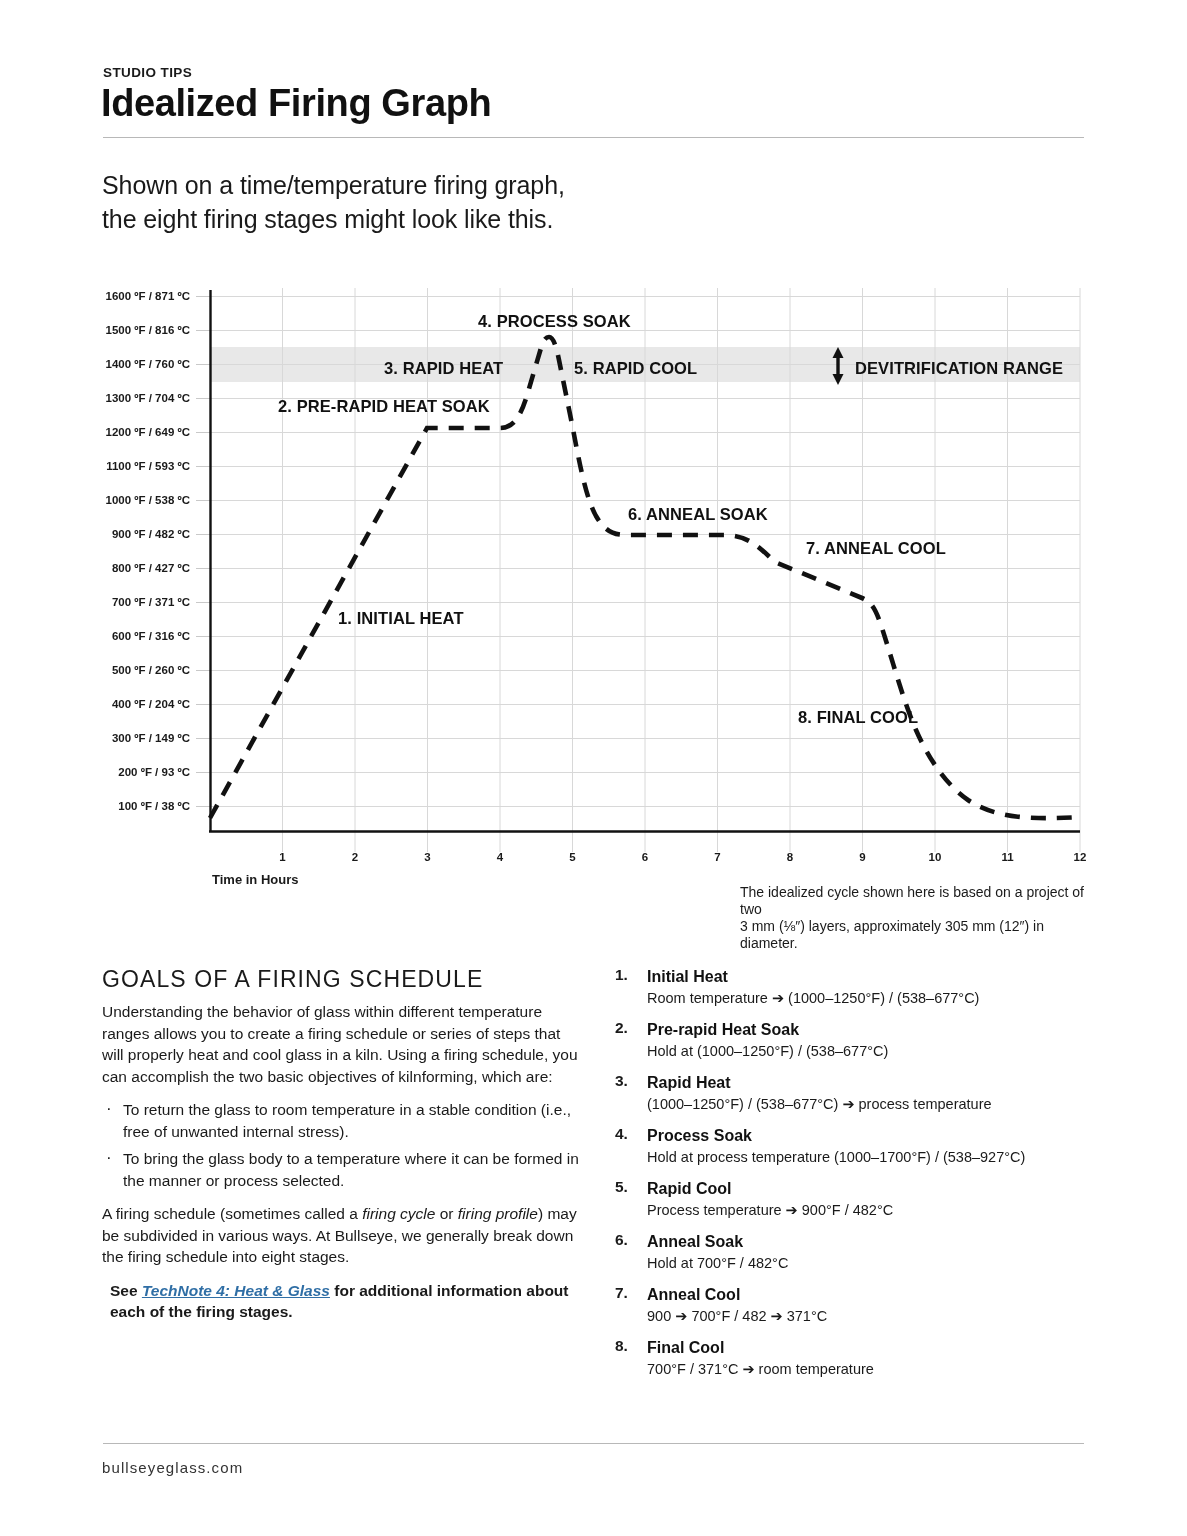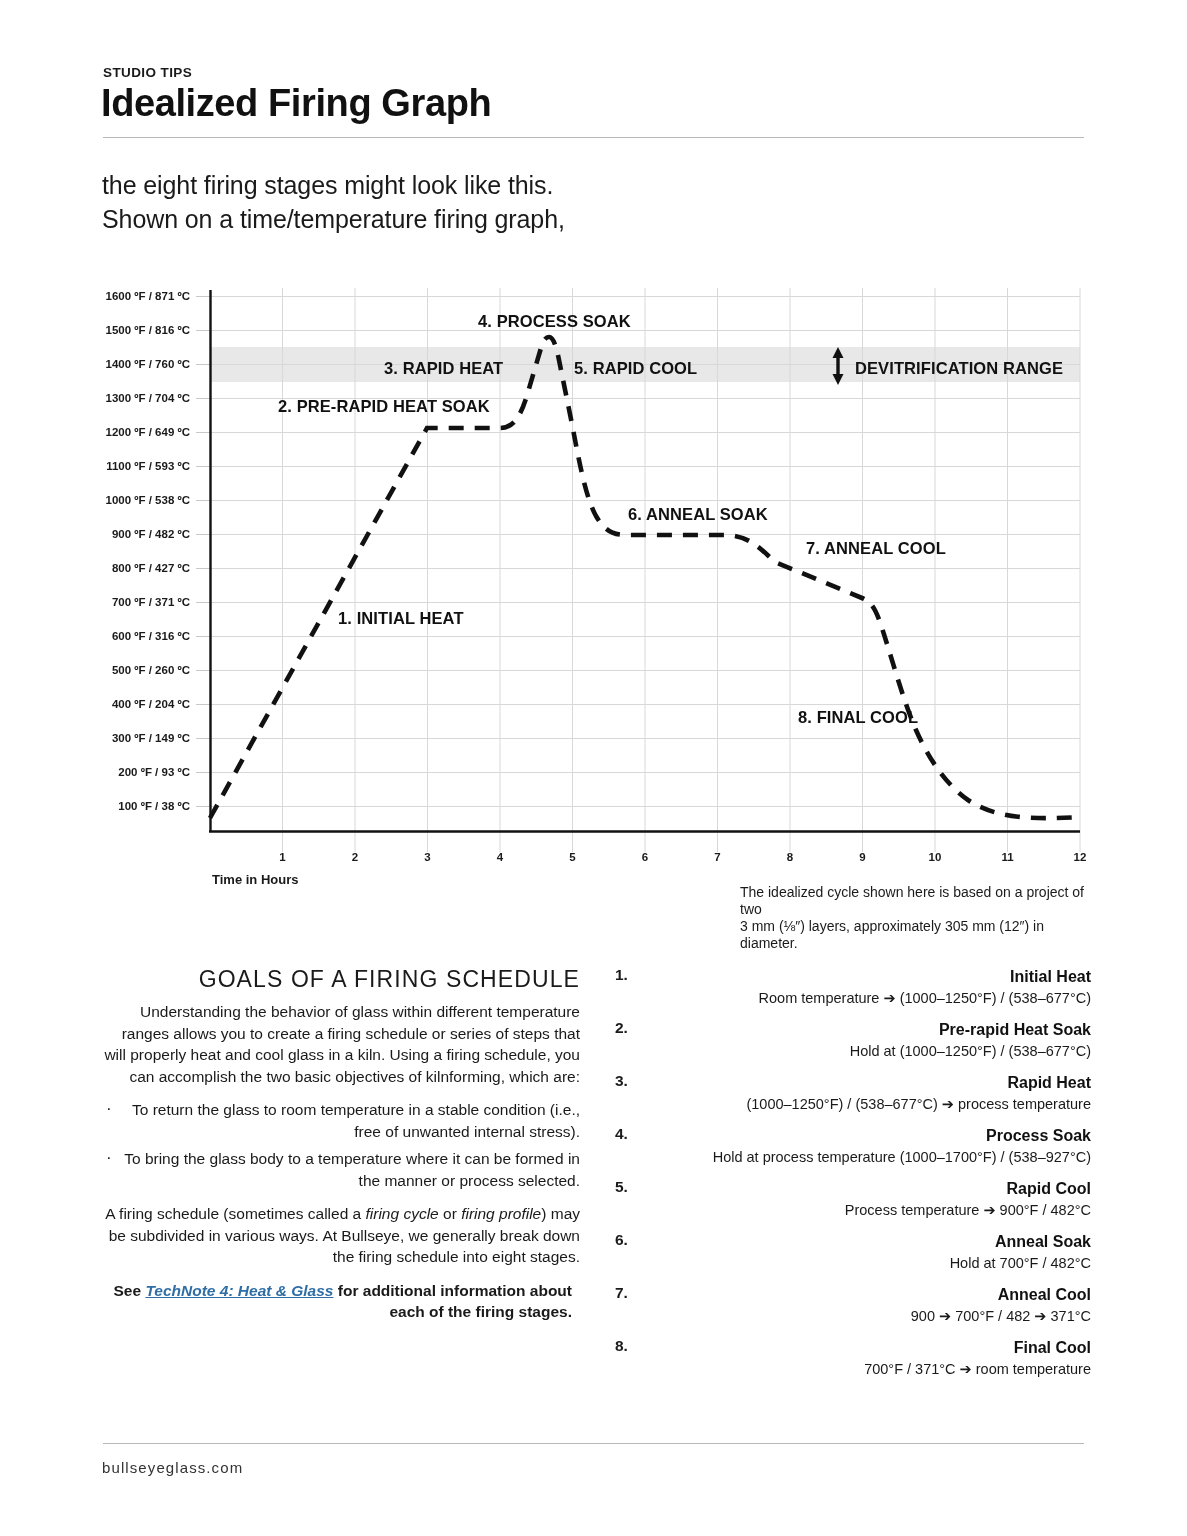--- a/index.html
+++ b/index.html
@@ -103,21 +103,20 @@
     font-size: 14px;
     line-height: 17px;
     color: #1a1a1a;
     width: 360px;
   }
 
   
   .col {
     position: absolute;
     top: 966px;
-    text-align: right;
   }
   .col-left { left: 102px; width: 478px; }
   .col-right { left: 613px; width: 478px; }
 
   .col-head {
     font-size: 23px;
     font-weight: normal;
     letter-spacing: 1.1px;
     color: #1a1a1a;
     margin: 0 0 8px 0;
@@ -216,22 +215,22 @@
 </style>
 </head>
 <body>
 
 <div class="page">
 
   <div class="eyebrow">STUDIO TIPS</div>
   <h1 class="page-title">Idealized Firing Graph</h1>
   <div class="header-rule"></div>
   <div class="deck">
+    <div>Shown on a time/temperature firing graph,</div>
     <div>the eight firing stages might look like this.</div>
-    <div>Shown on a time/temperature firing graph,</div>
   </div>
 
   <div class="chart-wrap">
     <svg class="chart-svg" width="1187" height="960" viewBox="0 0 1187 960" xmlns="http://www.w3.org/2000/svg">
 
       <rect x="210" y="347" width="870" height="35" fill="#e8e8e8"></rect>
 
       <g stroke="#d8d8d8" stroke-width="1">
         <line x1="210" y1="296.5" x2="1080" y2="296.5"></line>
         <line x1="210" y1="330.5" x2="1080" y2="330.5"></line>

